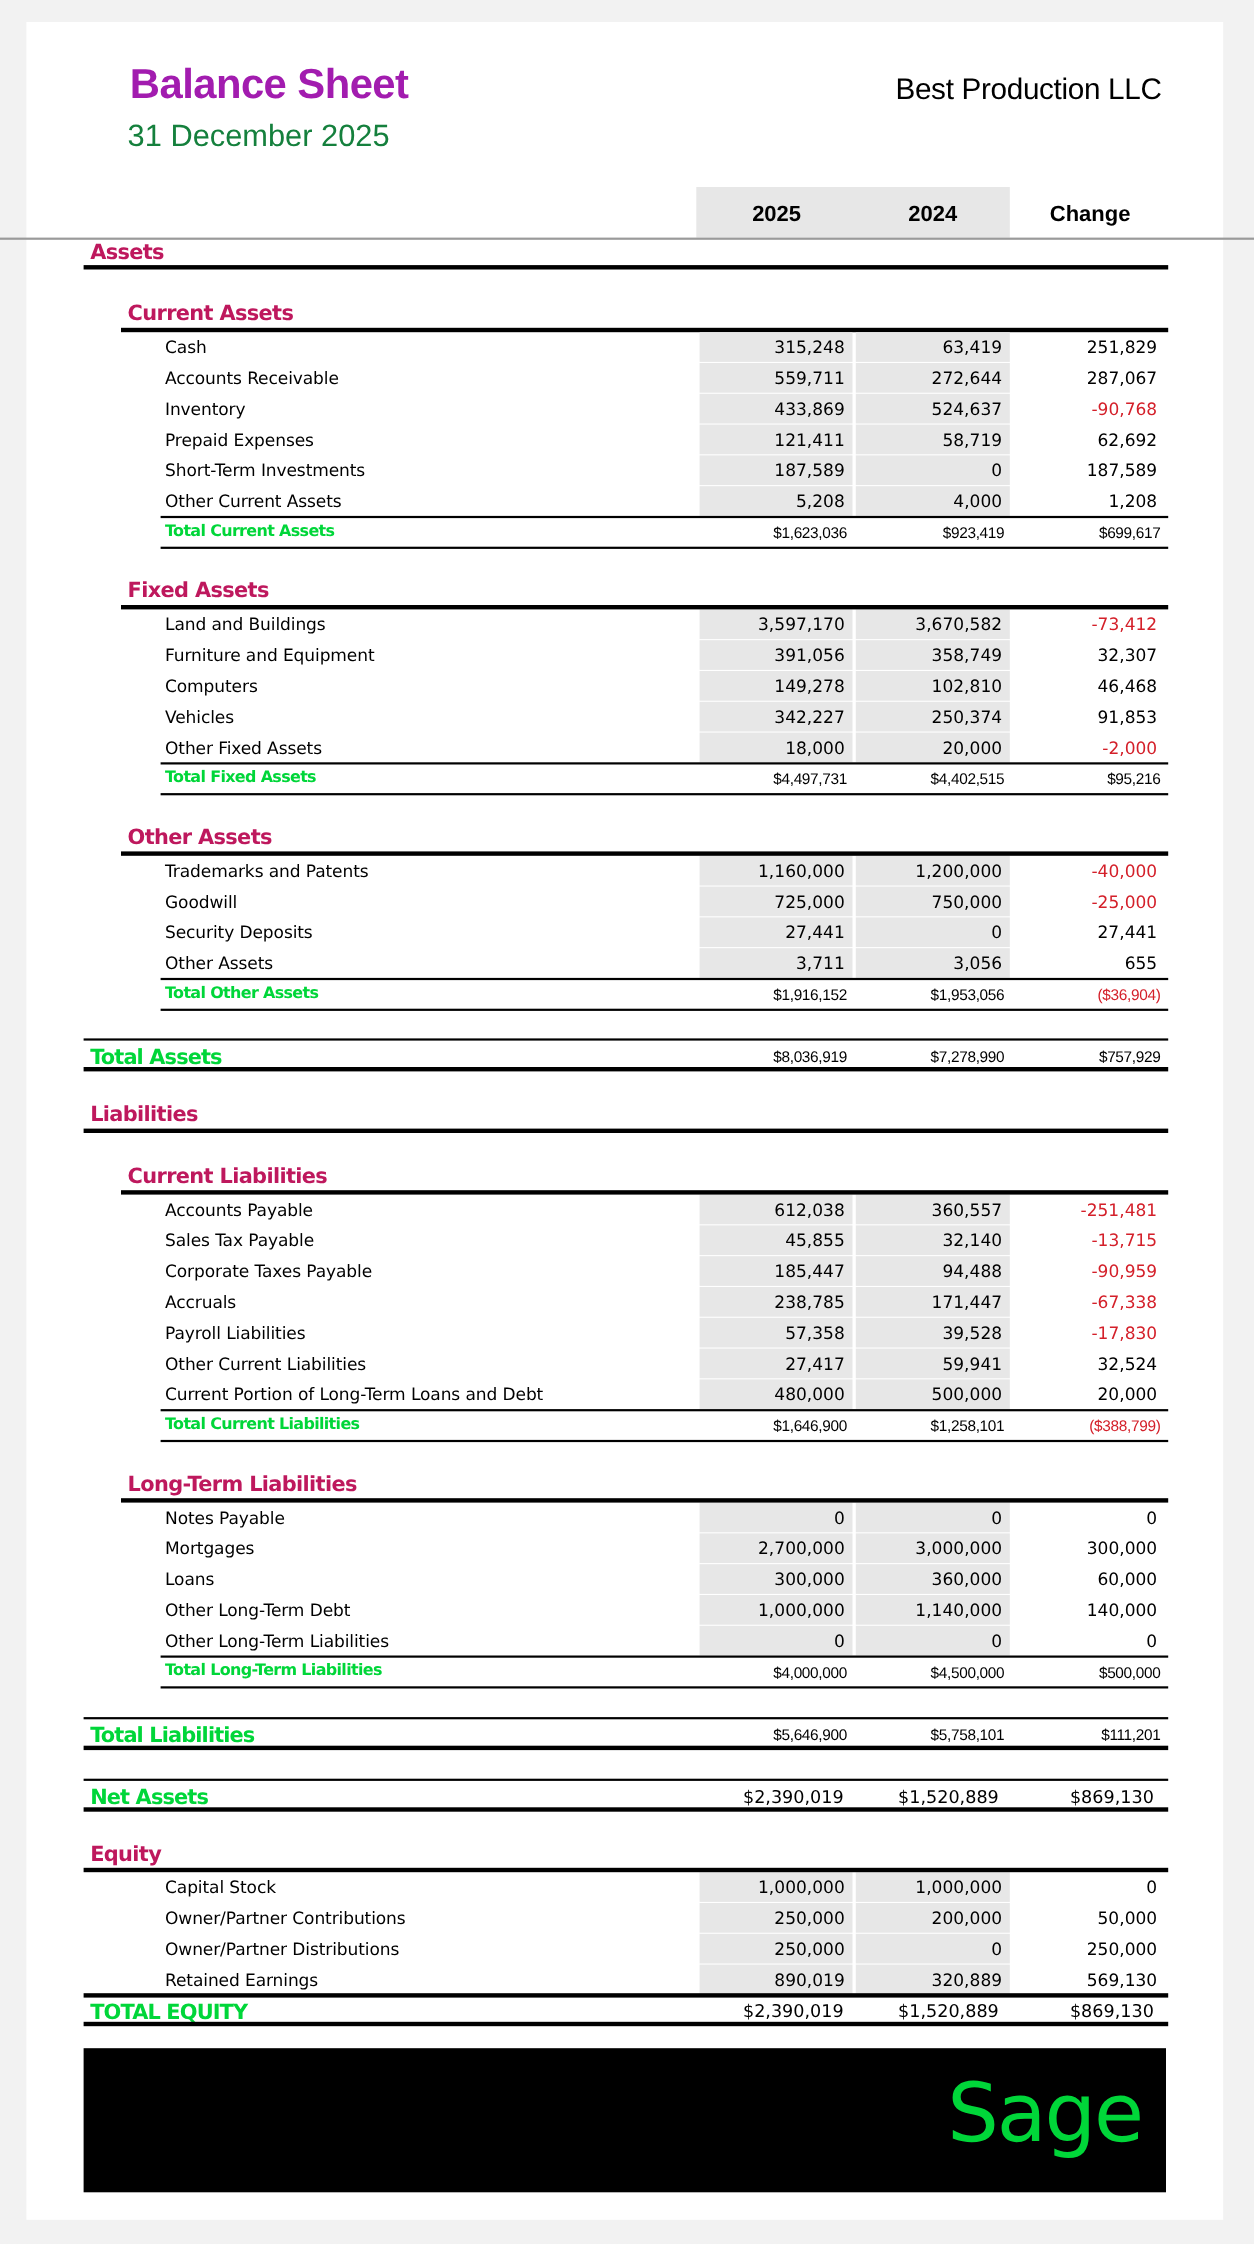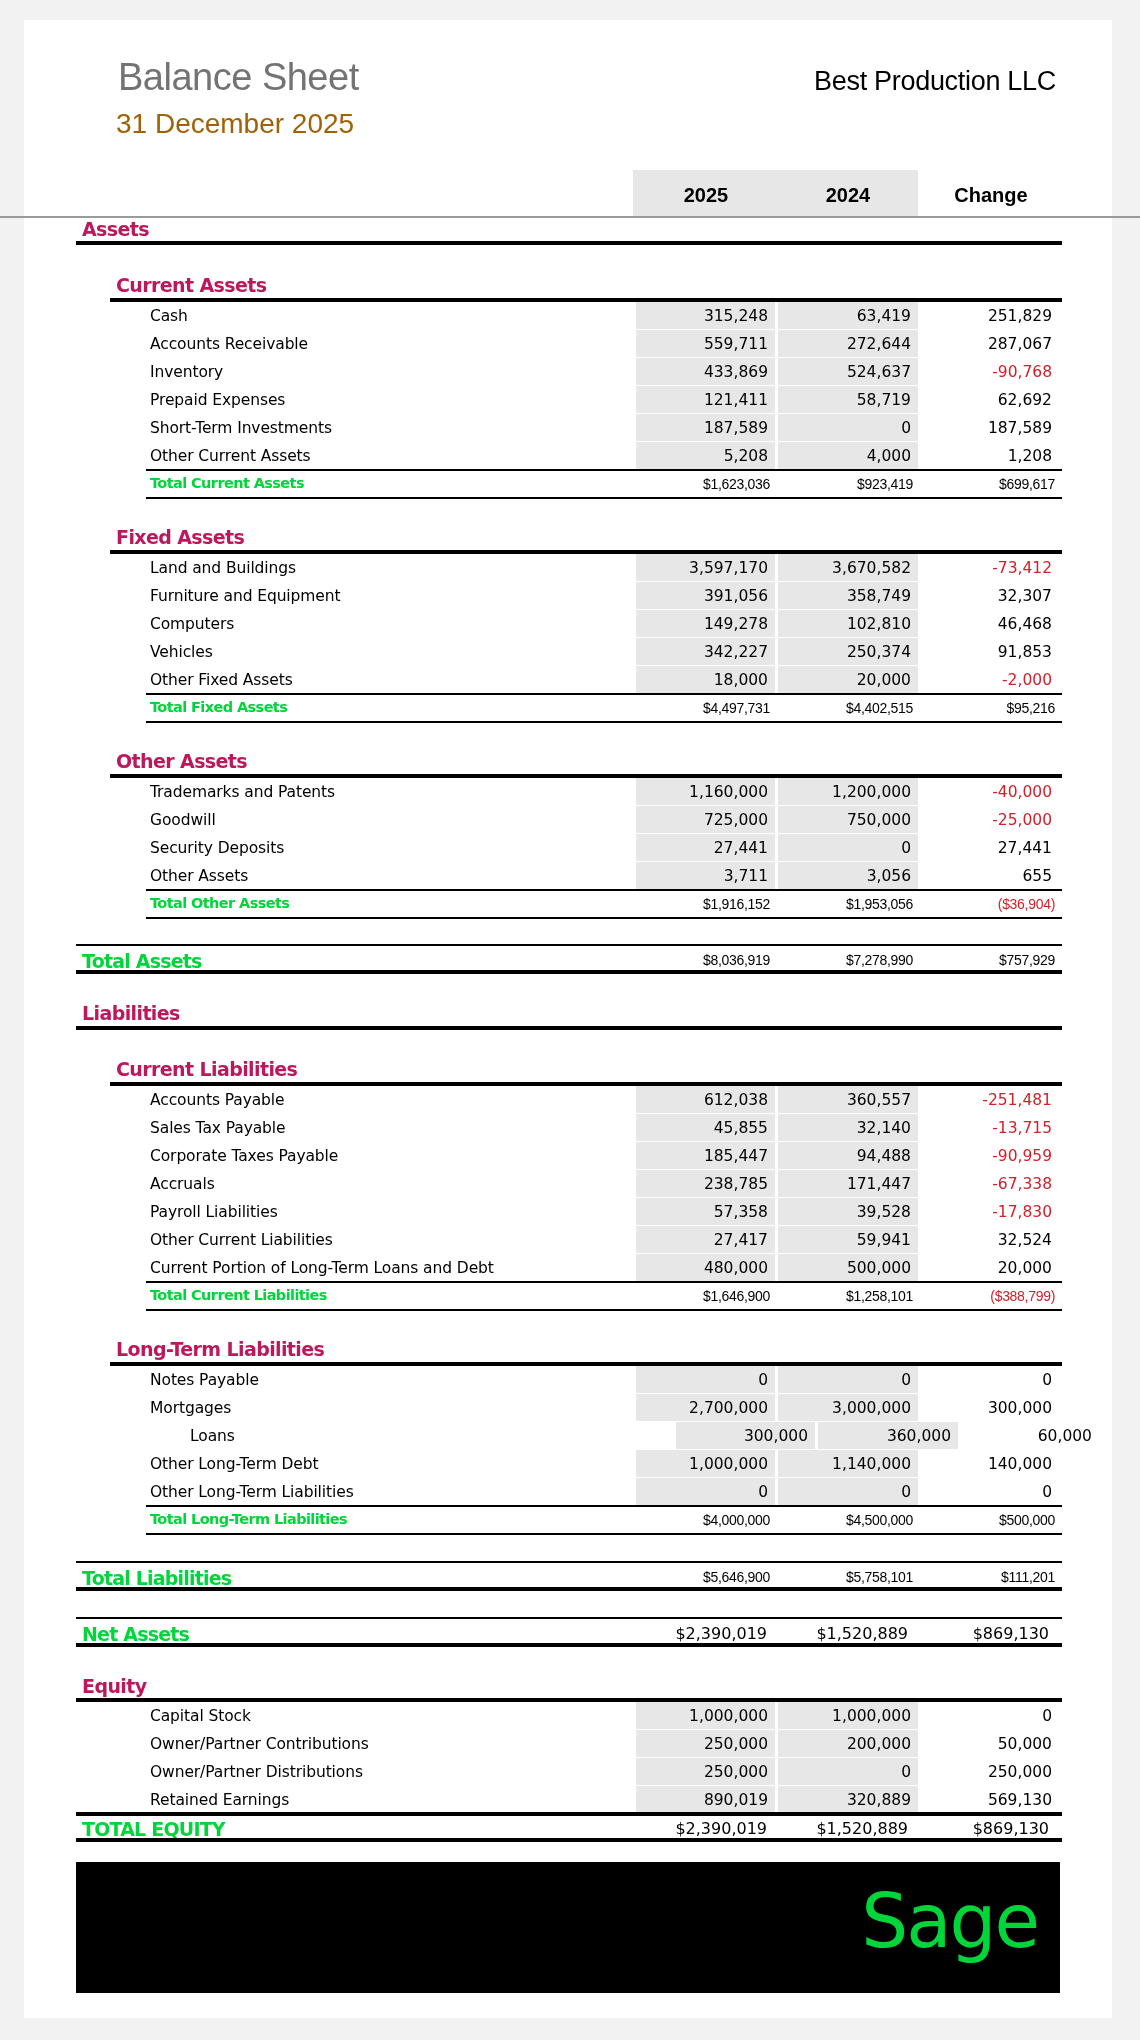--- a/index.html
+++ b/index.html
@@ -1,22 +1,22 @@
 <!DOCTYPE html>
 <html><head>
 <meta charset="utf-8">
 <style>
   * { box-sizing: border-box; margin: 0; padding: 0; }
   html, body { width: 1140px; height: 2040px; background: #f2f2f2; overflow: hidden; }
   body { position: relative; font-family: "Liberation Sans", sans-serif; color: #000; }
 
   .card { position: absolute; left: 24px; top: 20px; width: 1088px; height: 1998px; background: #fff; }
 
-  .title { position: absolute; left: 118px; top: 56px; font-size: 38px; font-weight: normal; color: #737373; letter-spacing: -0.5px; }
-  .date { position: absolute; left: 116px; top: 108px; font-size: 28px; color: #a16207; }
+  .title { position: absolute; left: 118px; top: 56px; font-size: 38px; font-weight: bold; color: #a21caf; letter-spacing: -0.5px; }
+  .date { position: absolute; left: 116px; top: 108px; font-size: 28px; color: #15803d; }
   .company { position: absolute; right: 84px; top: 66px; font-size: 27px; color: #000; letter-spacing: -0.3px; }
 
   .hdr-band { position: absolute; left: 633px; top: 170px; width: 285px; height: 46px; background: #e7e7e7; }
   .hdr { position: absolute; top: 184px; font-size: 20px; font-weight: bold; text-align: center; width: 140px; }
   .hdr.c1 { left: 636px; } .hdr.c2 { left: 778px; } .hdr.c3 { left: 921px; }
 
   .divider { position: absolute; left: 0; top: 216px; width: 1140px; height: 2px; background: #9a9a9a; }
 
   
   .row { position: absolute; height: 28px; }
@@ -250,21 +250,21 @@
       <div class="cell v1">0</div>
       <div class="cell v2">0</div>
       <div class="cell v3">0</div>
     </div>
     <div class="row" style="left: 0px; top: 1394px; width: 932px;">
       <div class="lbl">Mortgages</div>
       <div class="cell v1">2,700,000</div>
       <div class="cell v2">3,000,000</div>
       <div class="cell v3">300,000</div>
     </div>
-    <div class="row" style="left: 0px; top: 1422px; width: 932px; margin-left: 40px;">
+    <div class="row" style="left: 0px; top: 1422px; width: 932px;">
       <div class="lbl">Loans</div>
       <div class="cell v1">300,000</div>
       <div class="cell v2">360,000</div>
       <div class="cell v3">60,000</div>
     </div>
     <div class="row" style="left: 0px; top: 1450px; width: 1140px; padding-left: 39px;">
       <div class="lbl">Other Long-Term Debt</div>
       <div class="cell v1">1,000,000</div>
       <div class="cell v2">1,140,000</div>
       <div class="cell v3">140,000</div>

